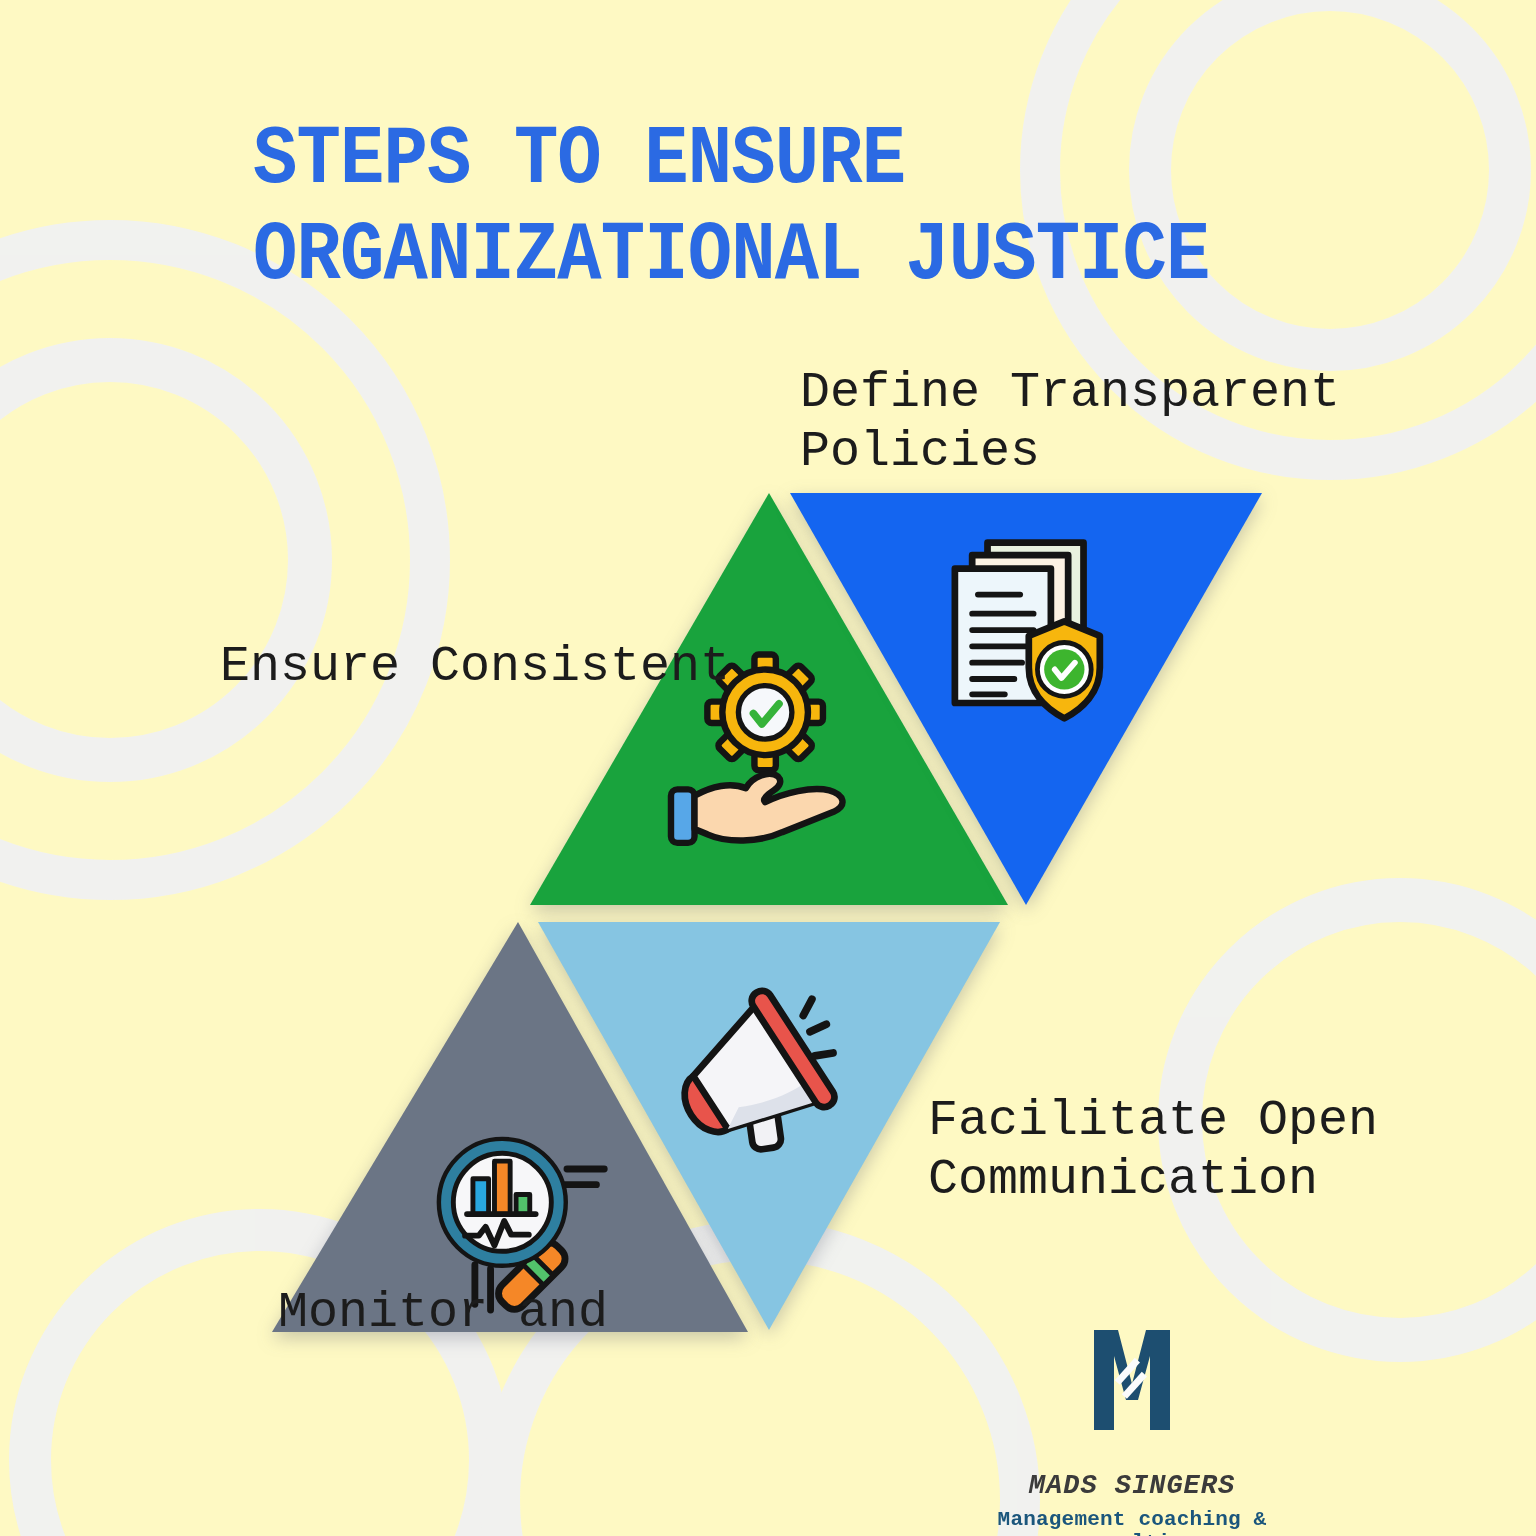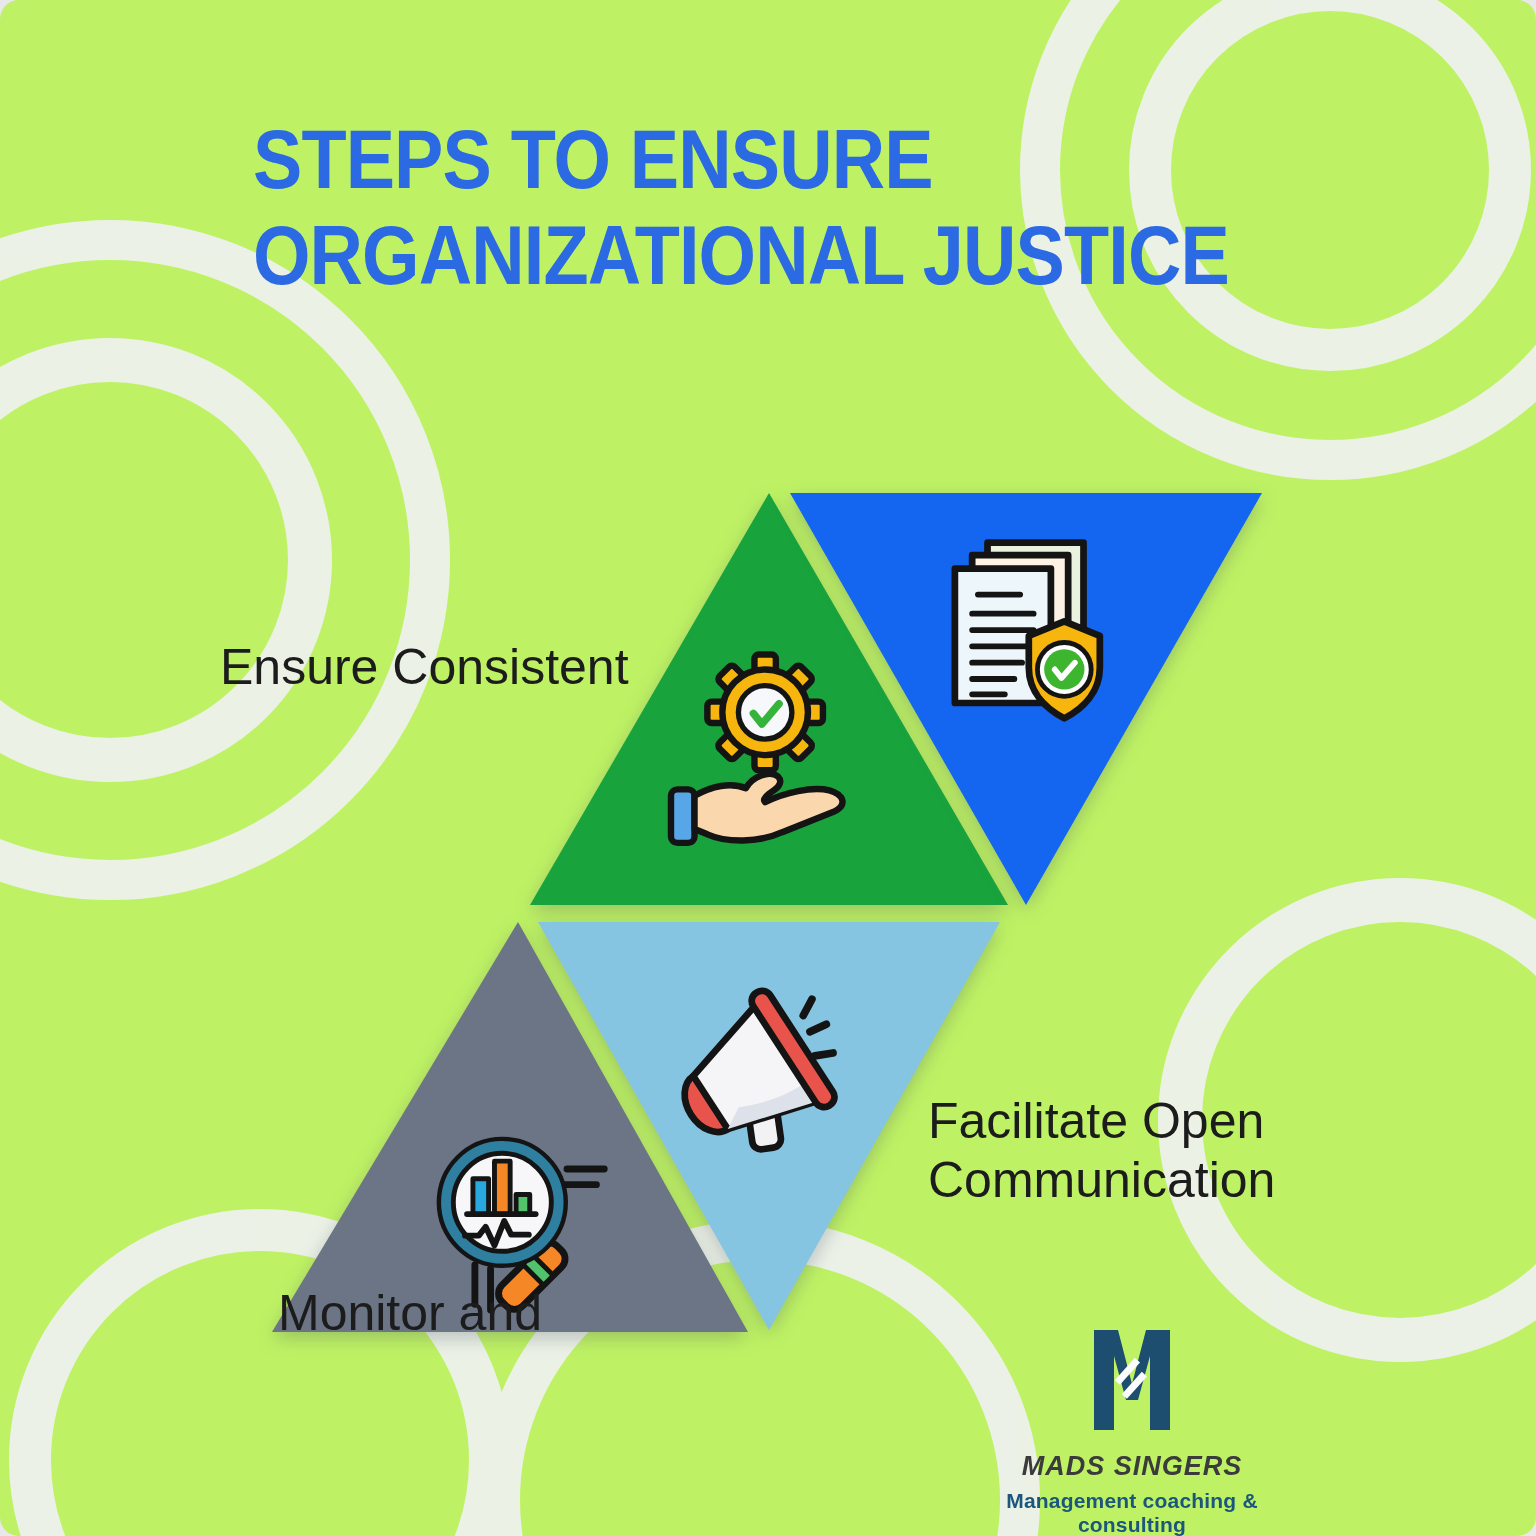--- a/index.html
+++ b/index.html
@@ -1,18 +1,18 @@
 <!DOCTYPE html>
 <html><head>
 <meta charset="utf-8">
 <style>
   html,body{margin:0;padding:0;background:#e8e8ea;}
   .canvas{
     position:relative;width:1536px;height:1536px;overflow:hidden;
-    background:#bef264;font-family:Liberation Sans, sans-serif;border-radius:19px;
+    background:#fef9c3;font-family:Liberation Mono, monospace;
   }
   .bg-pattern{position:absolute;inset:0;pointer-events:none;}
   .title{
     position:absolute;left:253px;top:112px;
     font-size:84px;font-weight:bold;line-height:1.14;letter-spacing:-1px;
     transform:scaleX(.88);transform-origin:left top;white-space:nowrap;
   }
   .title span{display:block;}
   .step-label{
     position:absolute;font-size:50px;line-height:1.17;color:#1c1c1c;white-space:nowrap;
@@ -20,21 +20,21 @@
   .step-label span{display:block;}
   .tri-layer{position:absolute;left:0;top:0;}
   .tri{filter:drop-shadow(0px 6px 9px rgba(60,70,95,.28));}
   .icon-box{position:absolute;}
   .icon-box svg{display:block;width:100%;height:100%;}
   .footer{
     position:absolute;left:950px;top:1330px;width:364px;text-align:center;
   }
   .footer .logo{width:112px;height:100px;margin:0 auto;}
   .footer .brand{
-    margin-top:17px;font-size:27px;font-weight:bold;font-style:italic;letter-spacing:1px;
+    margin-top:36px;font-size:27px;font-weight:bold;font-style:italic;letter-spacing:1px;
   }
   .footer .tagline{margin-top:7px;font-size:21px;font-weight:bold;letter-spacing:.2px;}
 </style>
 </head>
 <body>
 
 <div class="canvas">
 
   <svg class="bg-pattern" width="1536" height="1536" viewBox="0 0 1536 1536">
     <g fill="none" stroke="#f0f1f4" opacity="0.9">
@@ -156,20 +156,24 @@
       <g stroke="#141414" stroke-width="5" stroke-linejoin="round">
         <rect x="54" y="60" width="16" height="36" fill="#29a8e0"></rect>
         <rect x="76" y="42" width="16" height="54" fill="#f58727"></rect>
         <rect x="98" y="76" width="14" height="20" fill="#52c26b"></rect>
       </g>
       <line x1="48" y1="96" x2="118" y2="96" stroke="#141414" stroke-width="6" stroke-linecap="round"></line>
       <path d="M46,118 h14 l7,-9 l9,19 l10,-25 l7,14 h18" fill="none" stroke="#141414" stroke-width="6" stroke-linecap="round" stroke-linejoin="round"></path>
     </svg>
   </div>
 
+  <div class="step-label" style="left:800px;top:364px;">
+    <span>Define Transparent</span>
+    <span>Policies</span>
+  </div>
   <div class="step-label" style="left:220px;top:638px;">
     <span>Ensure Consistent</span>
   </div>
   <div class="step-label" style="left:928px;top:1092px;">
     <span>Facilitate Open</span>
     <span>Communication</span>
   </div>
   <div class="step-label" style="left:278px;top:1284px;">
     <span>Monitor and</span>
   </div>

